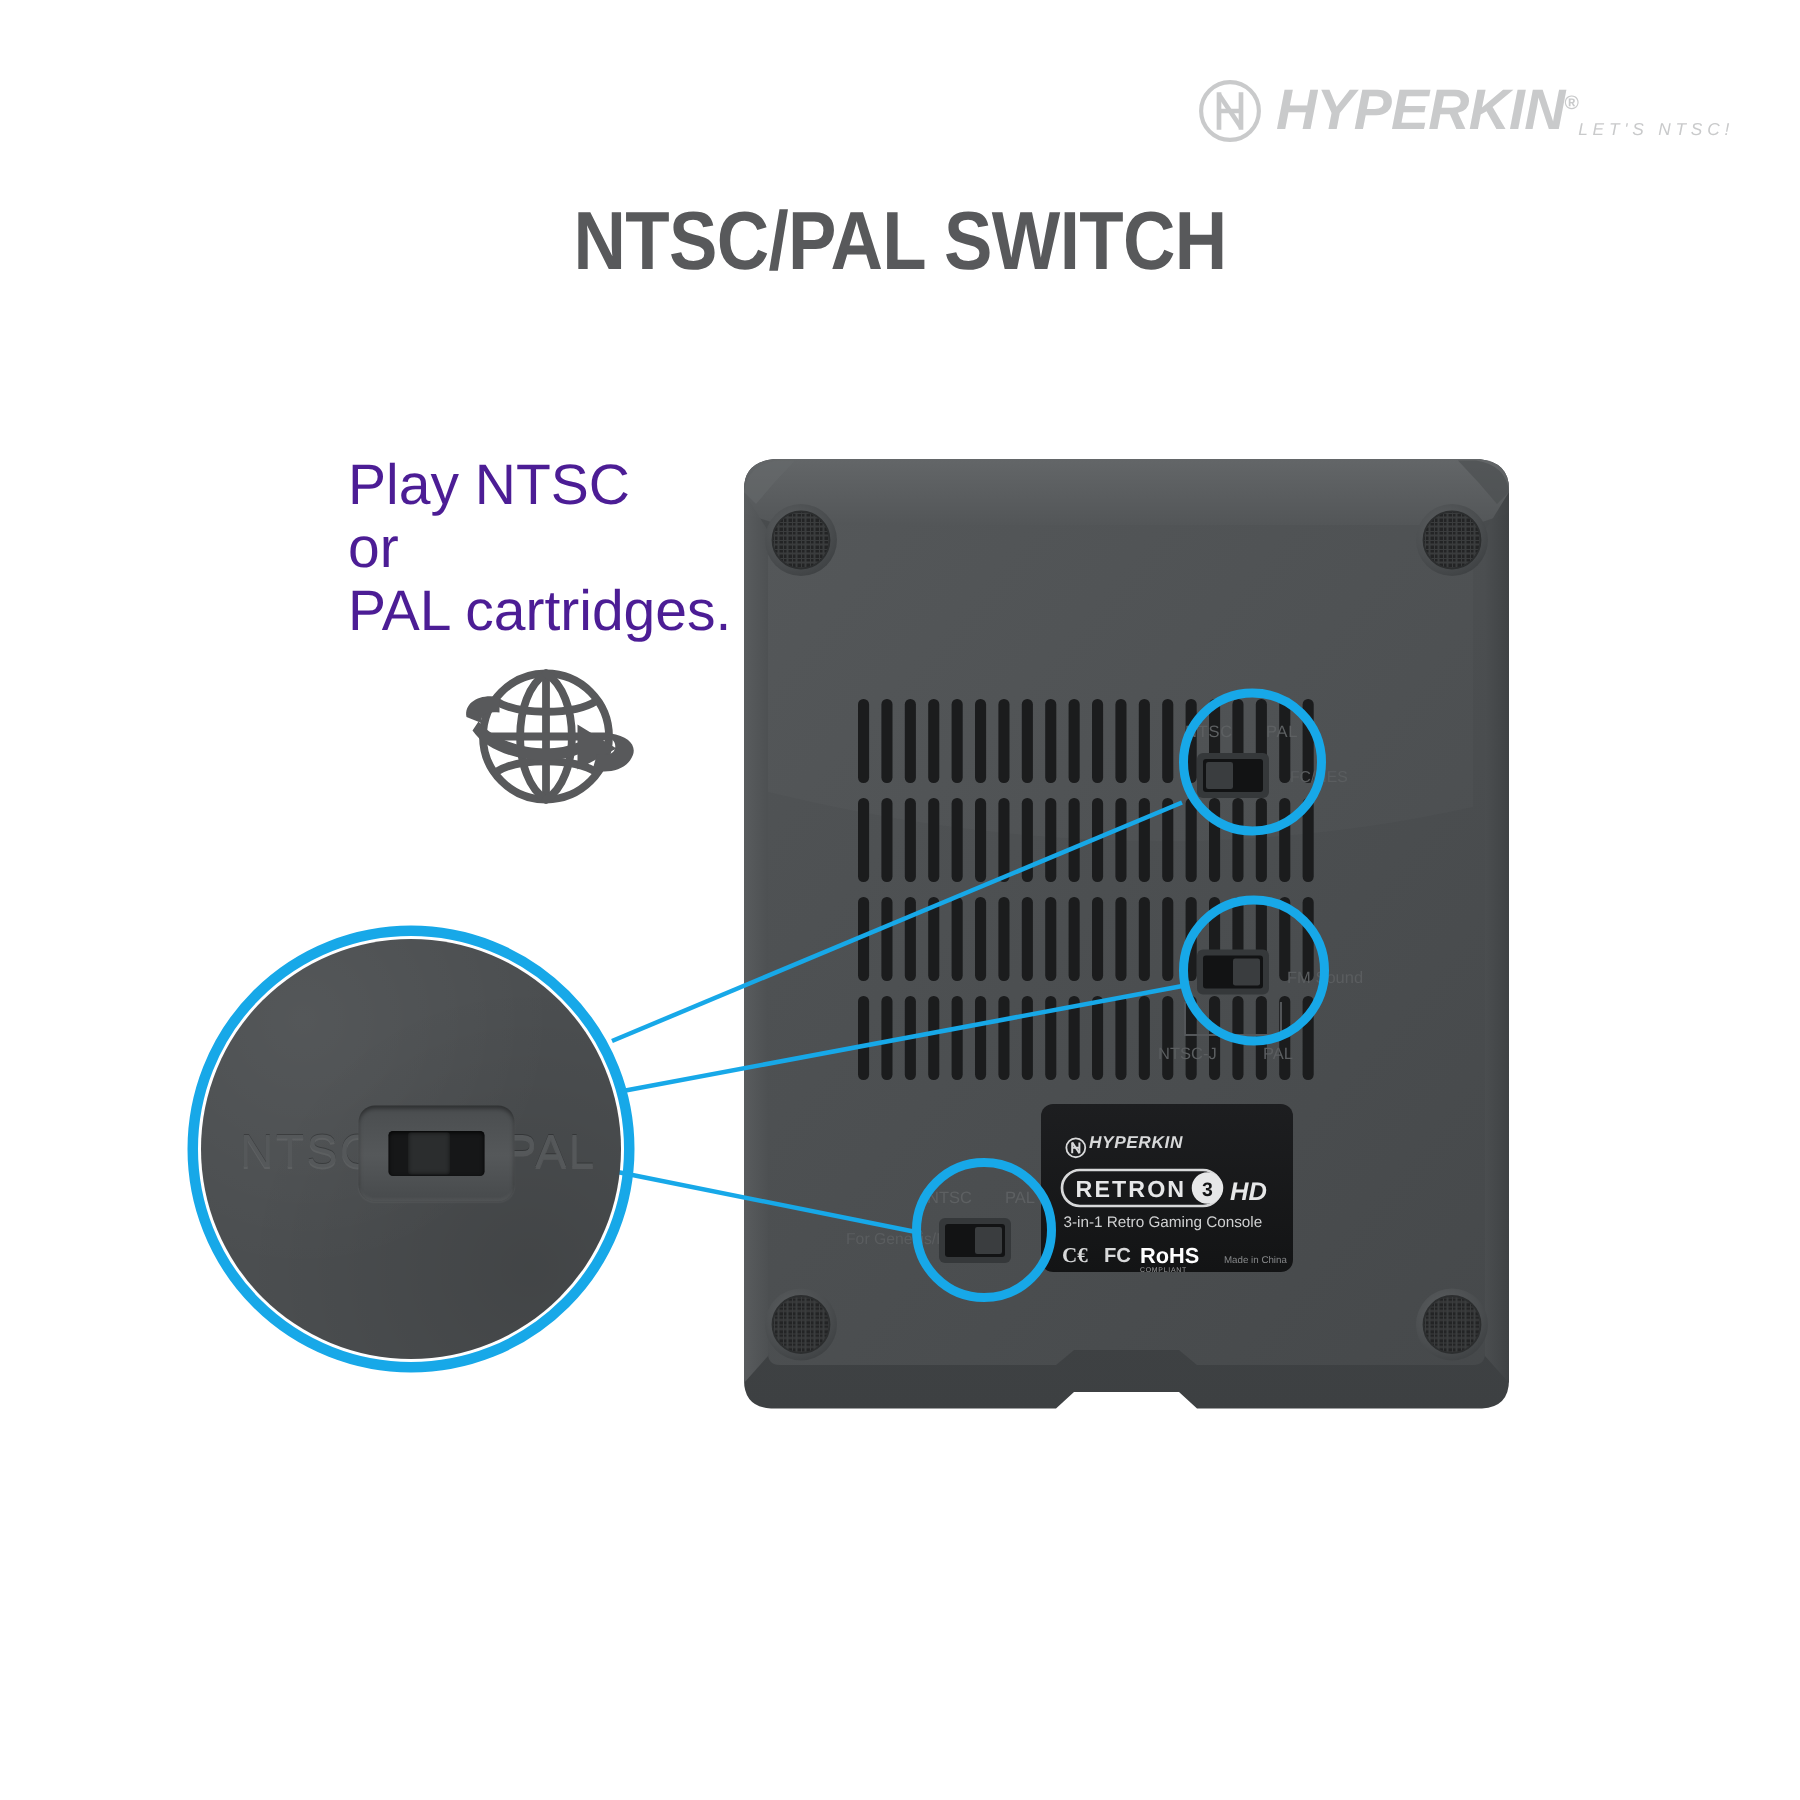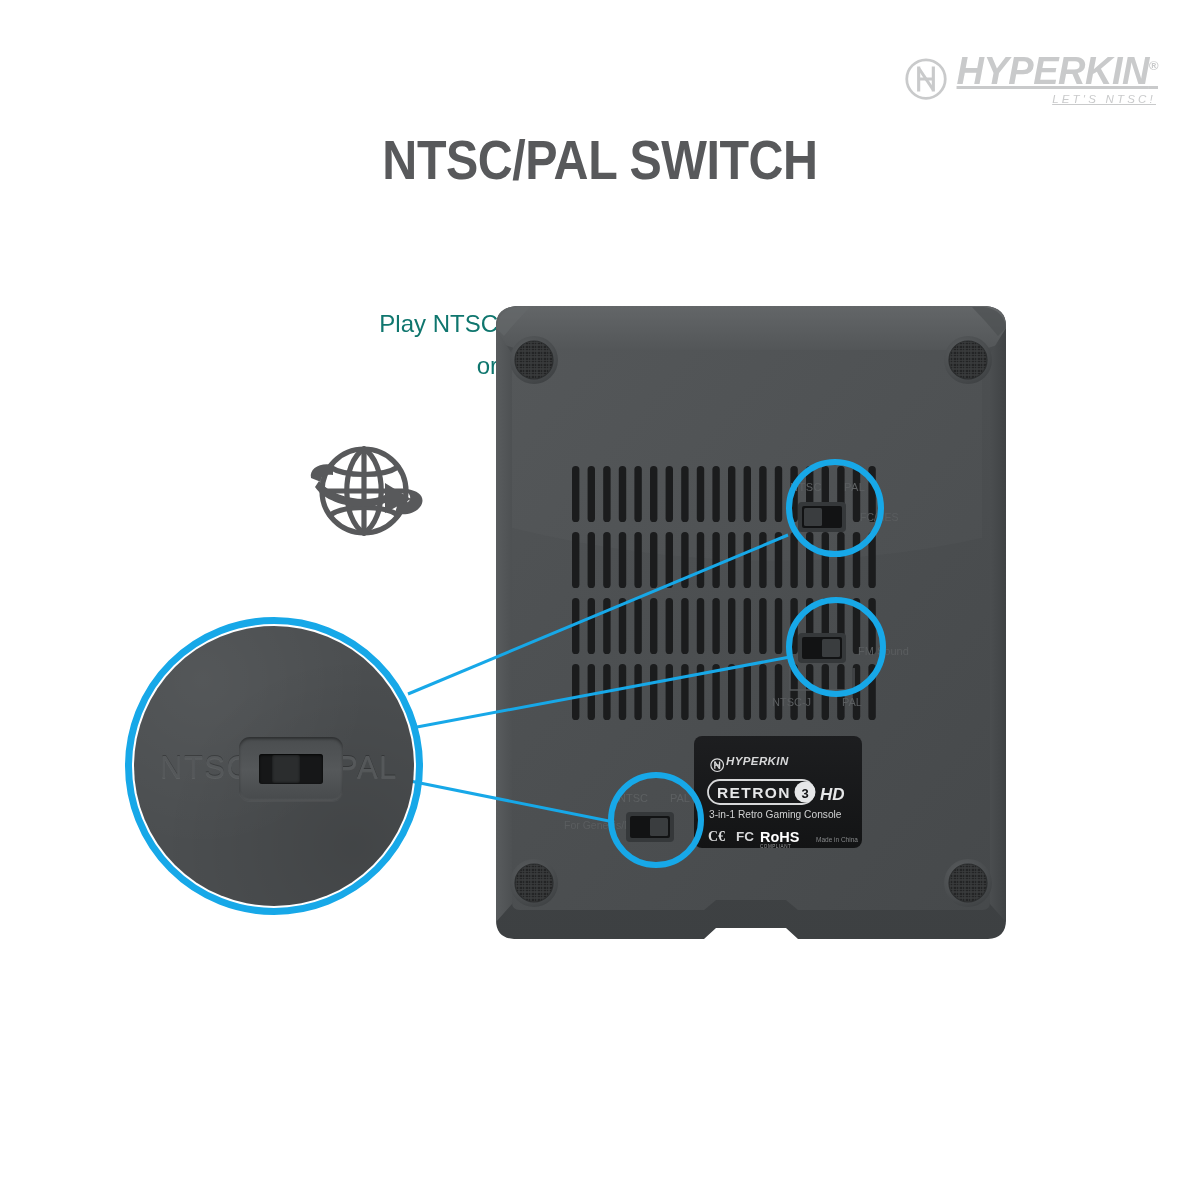--- a/index.html
+++ b/index.html
@@ -12,21 +12,21 @@
   }
   #stage{position:absolute;inset:0;width:1200px;height:1200px;}
 
   
   #brand{
     position:absolute; right:42px; top:52px;
     display:flex; align-items:center; gap:9px;
     color:#c9cacb;
   }
   #brand .mark{width:44px;height:44px;flex:0 0 44px;}
-  #brand .wordwrap{display:flex;flex-direction:column;align-items:flex-end;line-height:1;text-decoration:underline;}
+  #brand .wordwrap{display:flex;flex-direction:row;align-items:flex-end;line-height:1;}
   #brand .word{
     font-size:38px;font-weight:bold;font-style:italic;letter-spacing:-0.5px;
     color:#c9cacb;position:relative;
   }
   #brand .reg{font-size:13px;vertical-align:super;font-style:normal;font-weight:bold;}
   #brand .tag{
     font-size:11.5px;font-style:italic;letter-spacing:3.2px;color:#c9cacb;
     margin-top:4px;margin-right:2px;
   }
 
@@ -36,21 +36,21 @@
     text-align:center;
     font-size:55px;font-weight:bold;
     letter-spacing:-0.5px;
     color:#58595b;
     transform:scaleX(0.88);
   }
 
   
   #caption{
     position:absolute;left:232px;top:303px;width:266px;
-    text-align:right;font-size:24px;line-height:42px;color:#0f766e;
+    text-align:left;font-size:38px;line-height:42px;color:#4c1d95;
   }
   #globe{position:absolute;left:289px;top:437px;width:150px;height:108px;}
 
   
   #console{position:absolute;left:468px;top:288px;width:565px;height:680px;}
 
   
   #magnifier{position:absolute;left:125px;top:617px;width:298px;height:298px;}
   #mag-clip{
     position:absolute;left:9px;top:9px;width:280px;height:280px;
@@ -123,20 +123,21 @@
       <div class="word"><span>HYPERKIN</span><span class="reg">®</span></div>
       <div class="tag">LET'S NTSC!</div>
     </div>
   </div>
 
   <div id="title" class="noselect">NTSC/PAL SWITCH</div>
 
   <div id="caption" class="noselect">
     <div>Play NTSC</div>
     <div>or</div>
+    <div>PAL cartridges.</div>
   </div>
 
   <div id="globe">
     <svg viewBox="0 0 150 108" width="150" height="108">
       <g fill="none" stroke="#58595b" stroke-width="5.2" stroke-linecap="round">
         <circle cx="75" cy="54" r="42"></circle>
         <path d="M75 12 L75 96"></path>
         <path d="M33 54 L117 54"></path>
         <path d="M75 12 C52 26 52 82 75 96"></path>
         <path d="M75 12 C98 26 98 82 75 96"></path>

